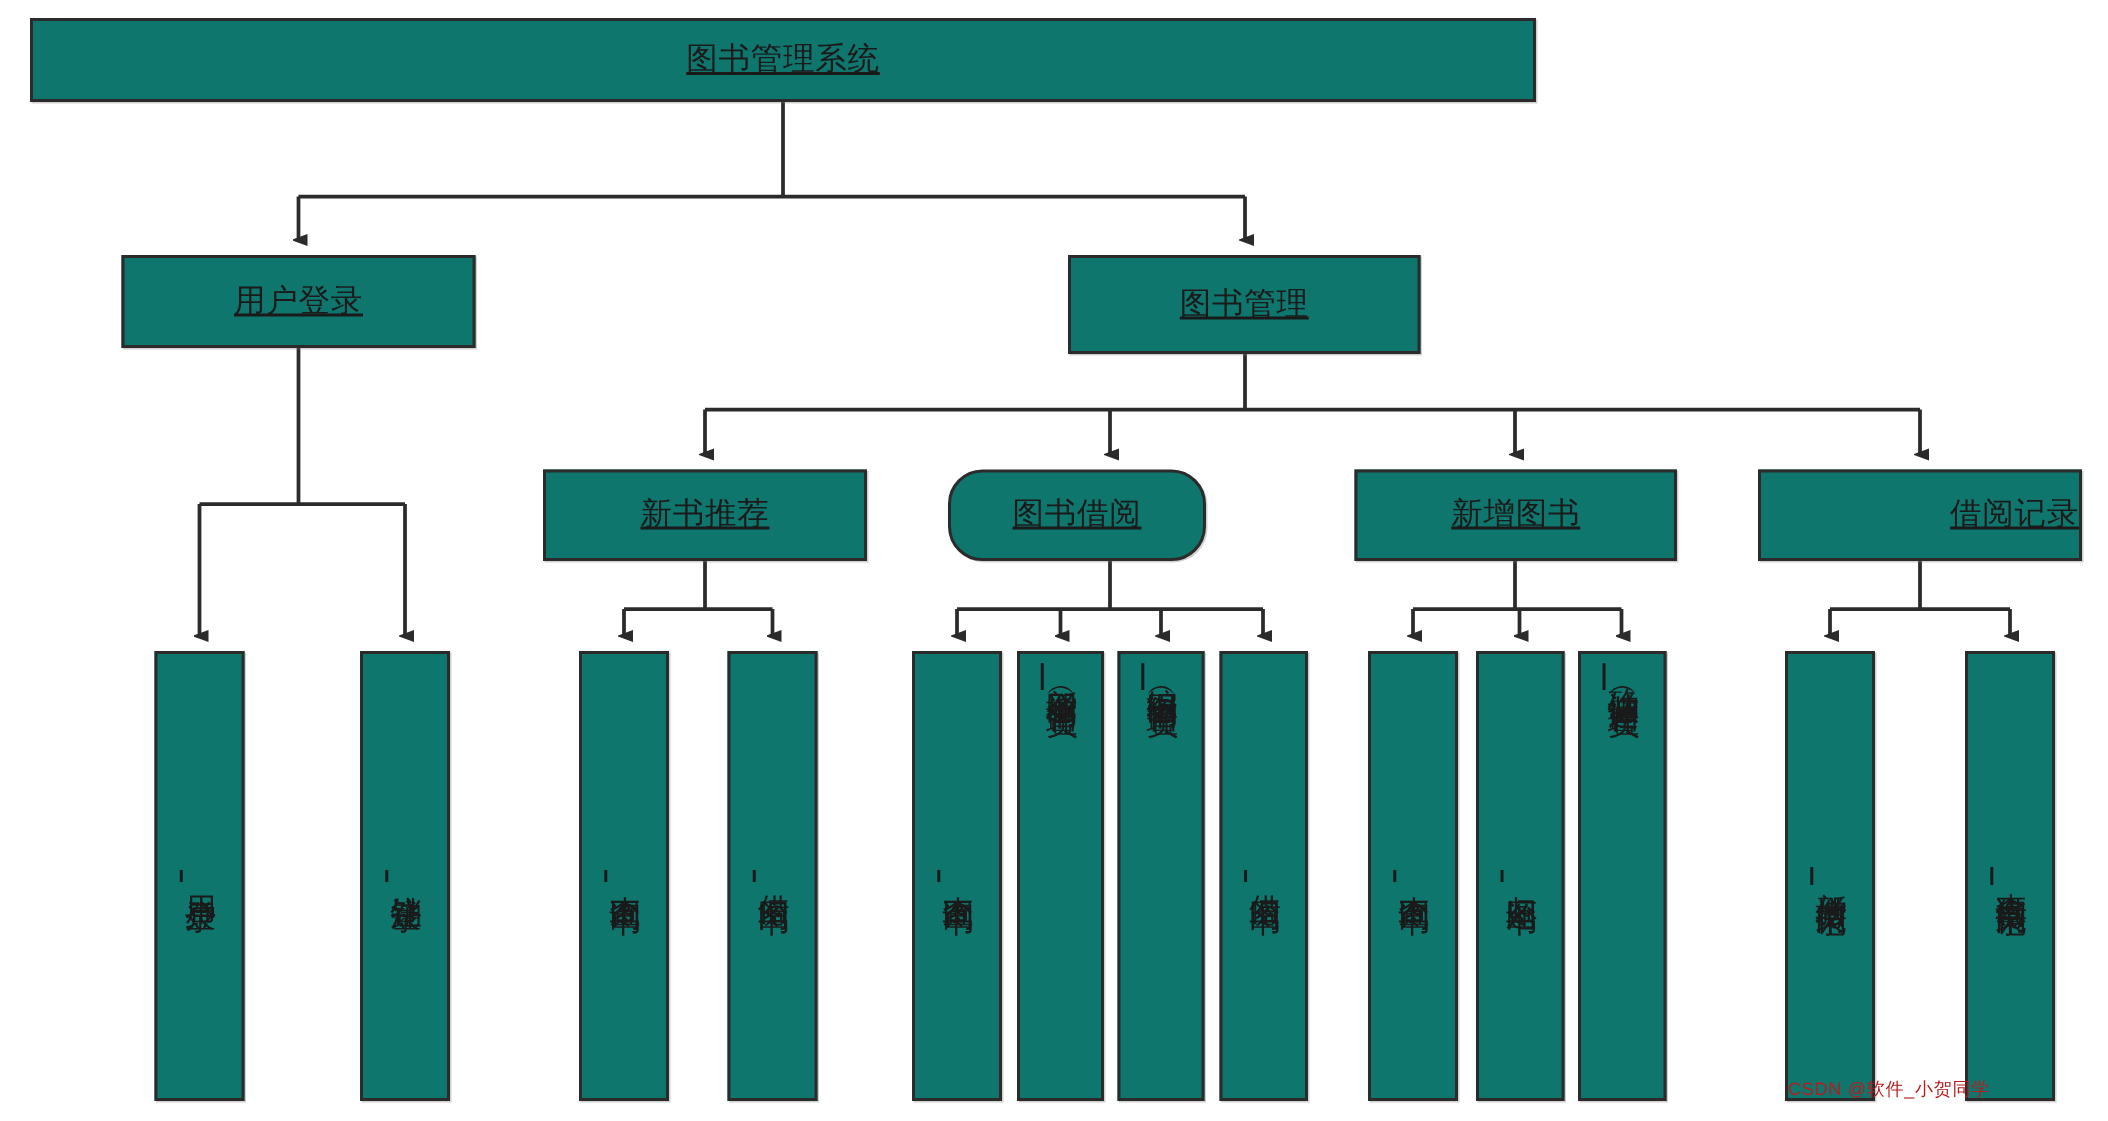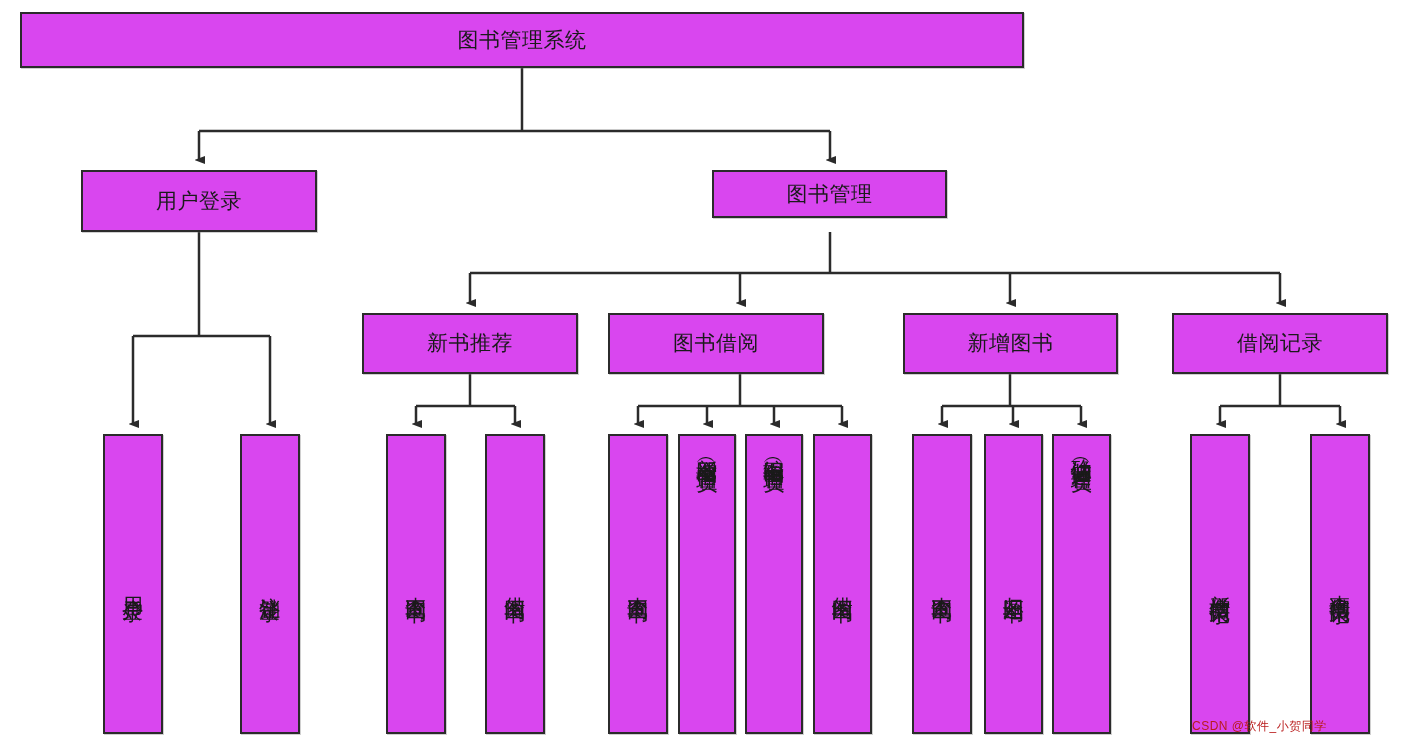--- a/index.html
+++ b/index.html
@@ -23,25 +23,26 @@
     left: 0;
     top: 0;
     width: 1405px;
     height: 747px;
     pointer-events: none;
   }
   .node {
     position: absolute;
     box-sizing: border-box;
     border: 2px solid #2b2b2b;
-    background: #d946ef;
+    background: #0f766e;
     display: flex;
     align-items: center;
     justify-content: center;
     box-shadow: 1px 1px 0 rgba(120,120,120,0.35);
+    text-decoration: underline;
   }
   .node .label {
     font-size: 21px;
     line-height: 1.25;
     color: #1a1a1a;
     letter-spacing: 0.5px;
     white-space: nowrap;
   }
   .node.vertical {
     align-items: flex-start;
@@ -119,34 +120,34 @@
     </g>
   </svg>
 
   <div class="node" style="left:20px; top:12px; width:1004px; height:56px;">
     <span class="label">图书管理系统</span>
   </div>
 
   <div class="node" style="left:81px; top:170px; width:236px; height:62px;">
     <span class="label">用户登录</span>
   </div>
-  <div class="node" style="left:712px; top:170px; width:235px; height:48px;">
+  <div class="node" style="left:712px; top:170px; width:235px; height:66px;">
     <span class="label">图书管理</span>
   </div>
 
   <div class="node" style="left:362px; top:313px; width:216px; height:61px;text-align:center;">
     <span class="label">新书推荐</span>
   </div>
-  <div class="node" style="left:608px; top:313px; width:216px; height:61px;">
+  <div class="node" style="left:632px; top:313px; width:172px; height:61px;border-radius:23px;">
     <span class="label">图书借阅</span>
   </div>
   <div class="node" style="left:903px; top:313px; width:215px; height:61px;">
     <span class="label">新增图书</span>
   </div>
-  <div class="node" style="left:1172px; top:313px; width:216px; height:61px;">
+  <div class="node" style="left:1172px; top:313px; width:216px; height:61px;justify-content:flex-end;">
     <span class="label">借阅记录</span>
   </div>
 
   <div class="node vertical" style="left:103px; top:434px; width:60px; height:300px; align-items:center; padding-top:0;">
     <span class="label">用户登录</span>
   </div>
   <div class="node vertical" style="left:240px; top:434px; width:60px; height:300px; align-items:center; padding-top:0;">
     <span class="label">注销登录</span>
   </div>
 

